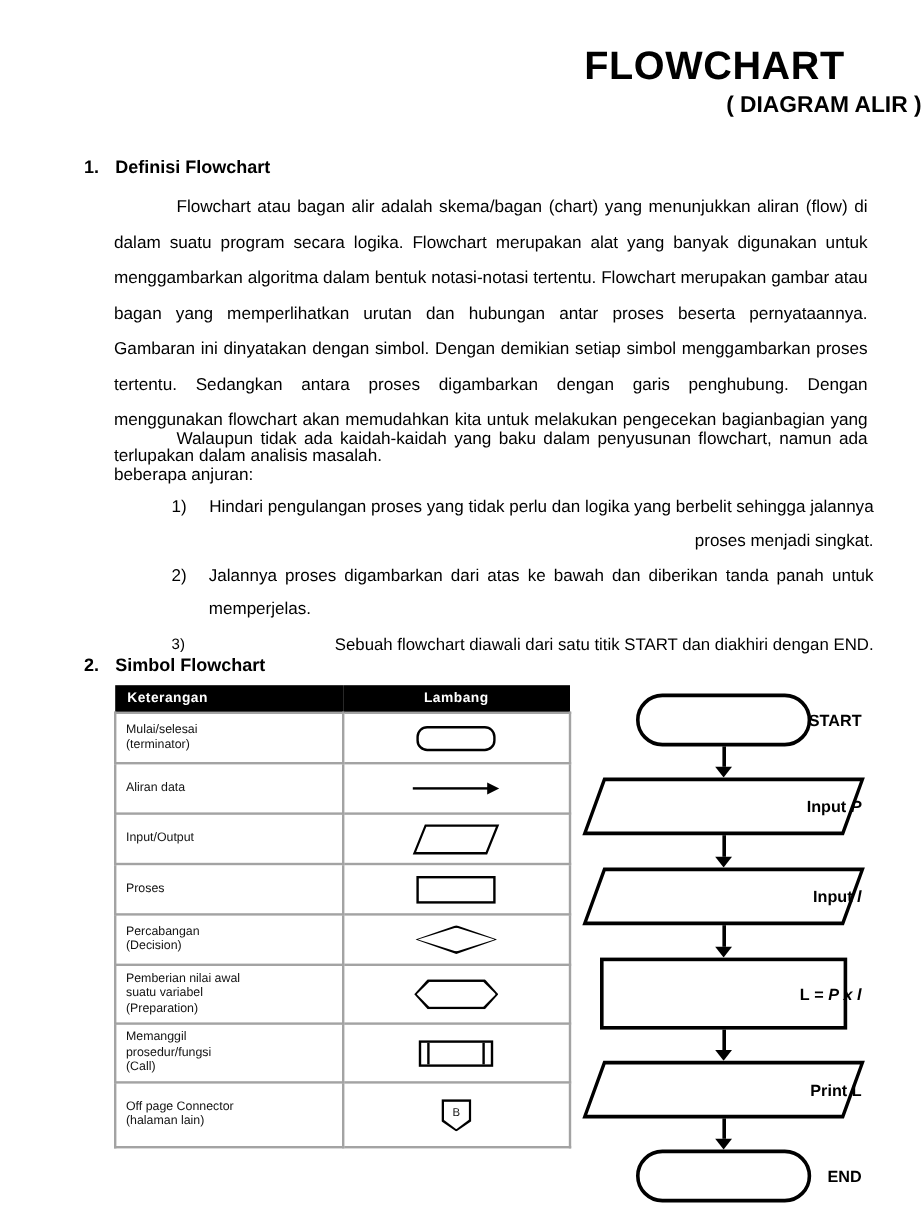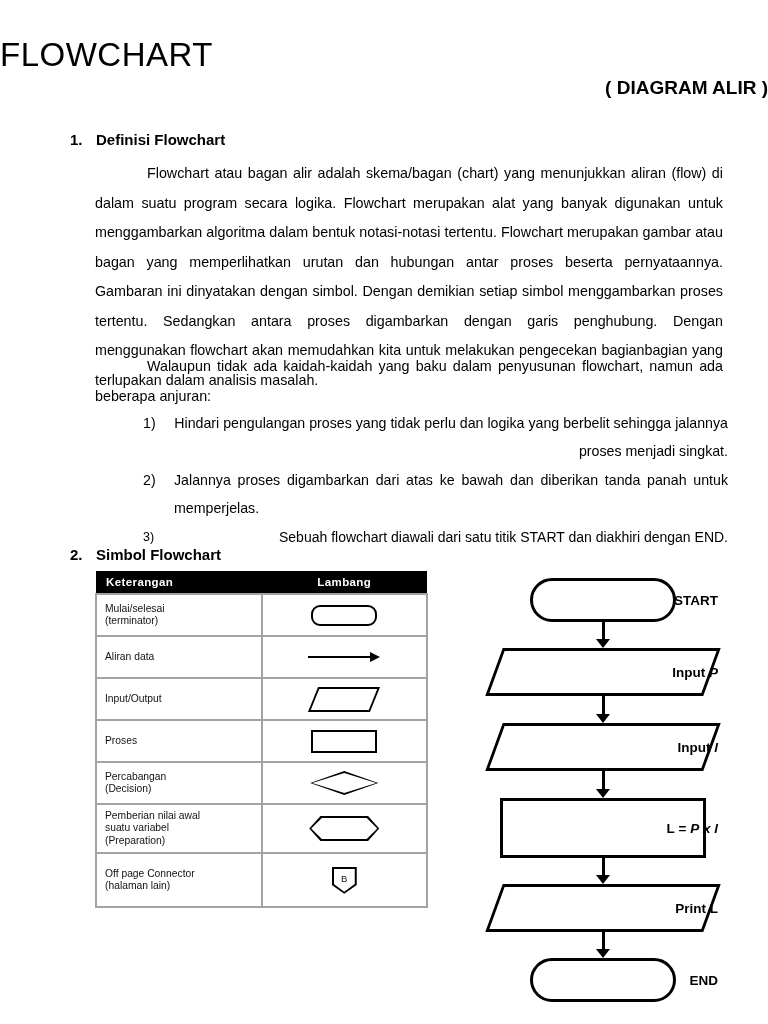--- a/index.html
+++ b/index.html
@@ -15,23 +15,23 @@
     color: #000000;
     overflow: hidden;
   }
 
   
   #doc-title {
     position: absolute;
     top: 36px;
     left: 0;
     width: 704px;
-    text-align: left;
+    text-align: right;
     font-size: 33px;
-    font-weight: normal;
+    font-weight: bold;
     letter-spacing: 0.5px;
   }
   #doc-subtitle {
     position: absolute;
     top: 77px;
     left: 0;
     width: 768px;
     text-align: right;
     font-size: 19px;
     font-weight: bold;
@@ -85,21 +85,21 @@
   }
   .sugg-item.small .sugg-marker { font-size: 12.5px; }
   .sugg-item.small .sugg-text   { font-size: 14px; }
   .sugg-text.nojust { text-align: right; }
 
   
   #symbol-table {
     position: absolute;
     top: 571px;
     left: 95px;
-    width: 333px;
+    width: 381px;
     border-collapse: collapse;
     table-layout: fixed;
   }
   #symbol-table th {
     background: #000000;
     color: #ffffff;
     font-size: 11.5px;
     font-weight: bold;
     letter-spacing: 0.4px;
     padding: 5px 0 5px 10px;
@@ -368,20 +368,33 @@
       <td class="ket" style="white-space:pre-line">Pemberian nilai awal
 suatu variabel
 (Preparation)</td>
       <td class="sym">
         <div class="symcell">
             <div class="t-hexagon"></div>
           </div>
       </td>
     </tr>
     <tr>
+      <td class="ket" style="white-space:pre-line">Memanggil
+prosedur/fungsi
+(Call)</td>
+      <td class="sym">
+        <div class="symcell">
+            <div class="t-call">
+              <span class="bar l"></span>
+              <span class="bar r"></span>
+            </div>
+          </div>
+      </td>
+    </tr>
+    <tr>
       <td class="ket" style="white-space:pre-line">Off page Connector
 (halaman lain)</td>
       <td class="sym" style="height:44px">
         <div class="symcell">
             <div class="t-offpage">
               <span>B</span>
             </div>
           </div>
       </td>
     </tr>

